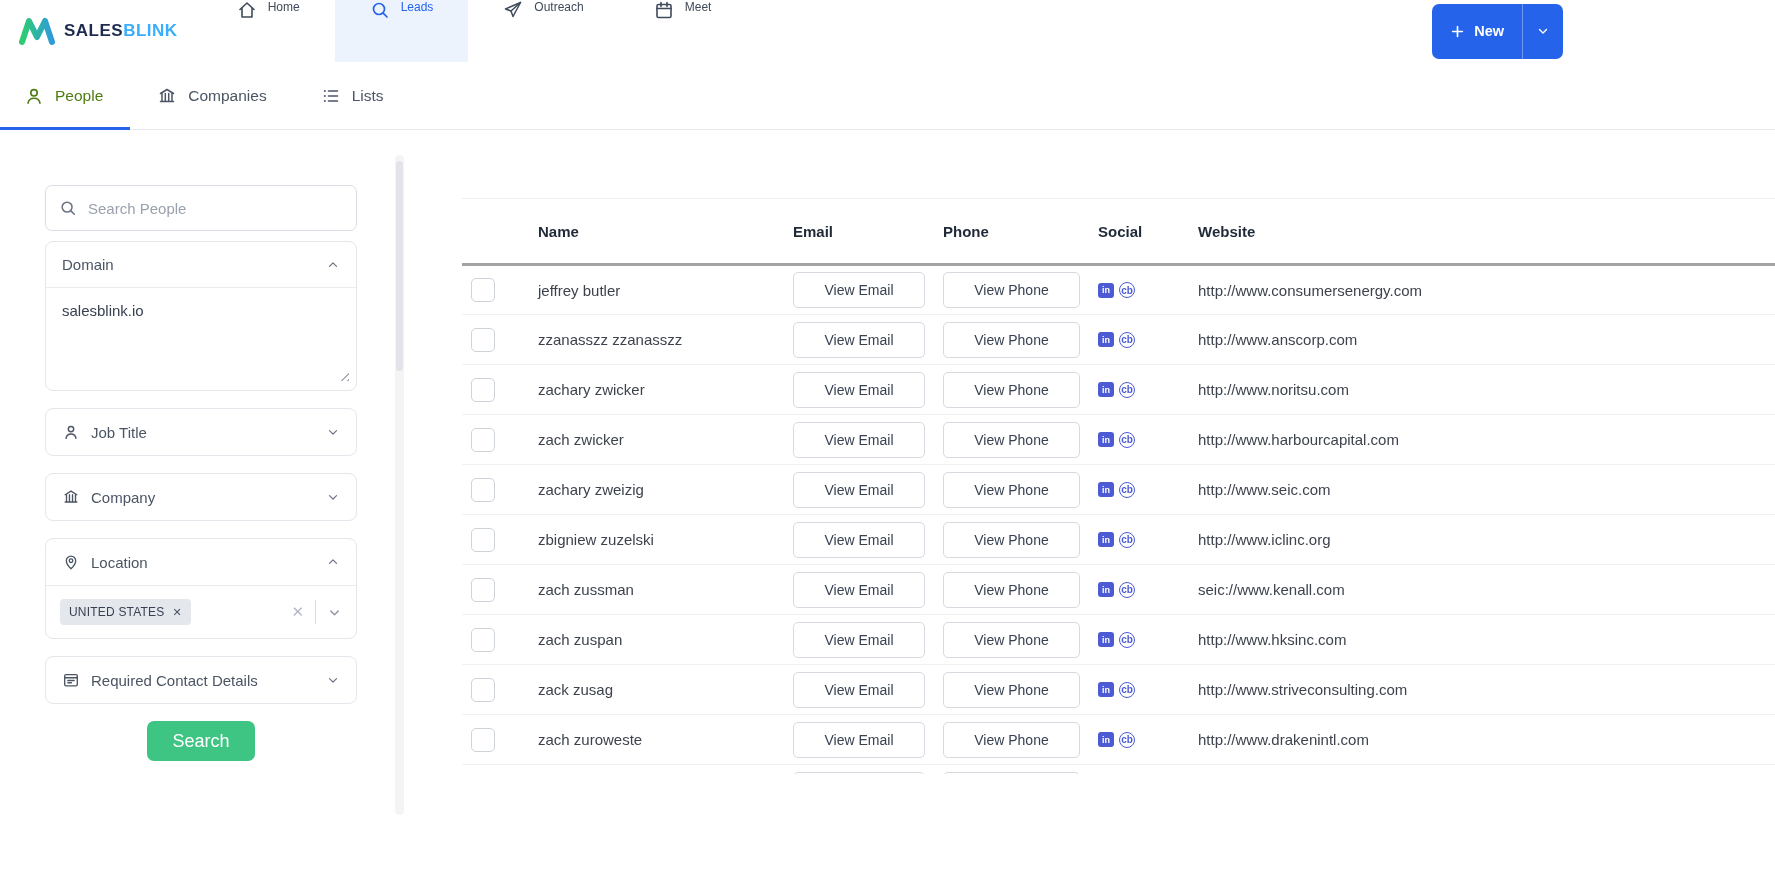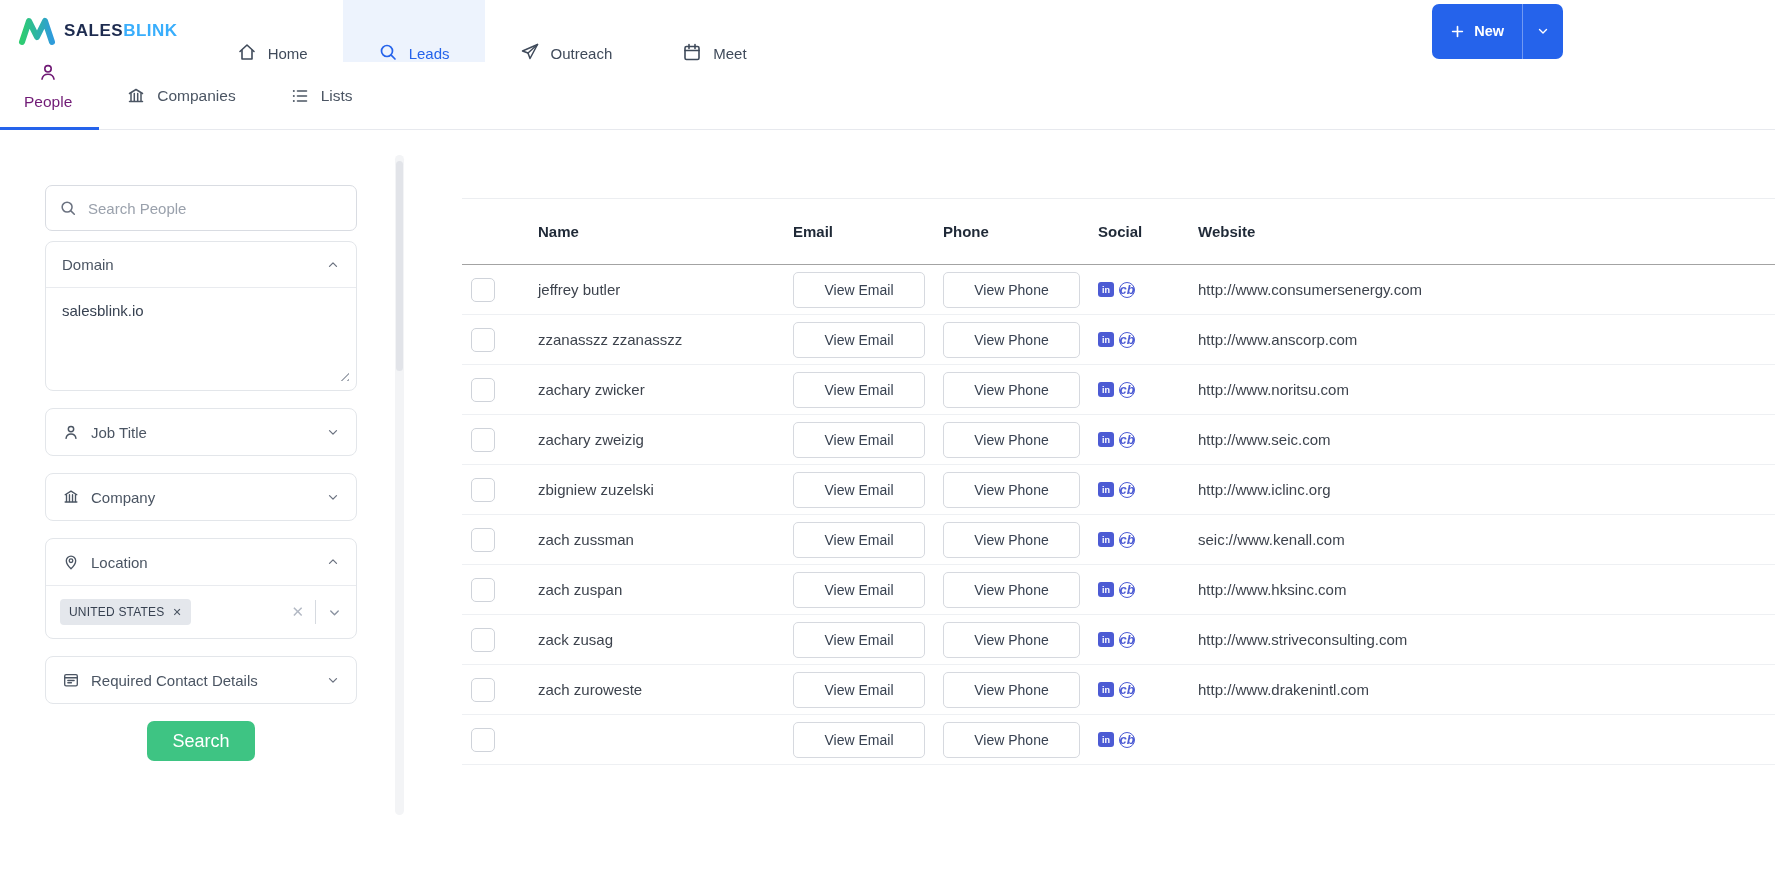--- a/index.html
+++ b/index.html
@@ -10,32 +10,32 @@
     color: #374151;
     overflow: hidden;
   }
   
   .topbar { height: 62px; display: flex; align-items: stretch; background:#fff; }
   .logo { display:flex; align-items:center; gap:8px; padding-left:18px; align-self:center; }
   .logo-text { font-size:17px; font-weight:bold; letter-spacing:.5px; }
   .logo-sales { color:#1d2b4f; }
   .logo-blink { color:#39aefc; }
   .main-nav { display:flex; margin-left:24px; }
-  .nav-item { display:flex; align-items:flex-end; gap:11px; padding:0 35px; font-size:15px; color:#3f4a5a; cursor:pointer; }
+  .nav-item { display:flex; align-items:flex-start; gap:11px; padding:0 35px; font-size:12px; color:#3f4a5a; cursor:pointer; }
   .nav-item.active { background:#edf3fd; color:#2563eb; }
   .nav-item svg { flex:none; }
   .new-btn { margin-left:auto; margin-right:212px; align-self:center; height:55px; display:flex; align-items:stretch; background:#2563eb; border:none; border-radius:7px; color:#fff; cursor:pointer; font-family:inherit; padding:0; }
   .new-main { display:flex; align-items:center; gap:9px; padding:0 18px; font-size:14.5px; font-weight:bold; }
   .new-divider { width:1px; background:rgba(255,255,255,.35); }
   .new-caret { display:flex; align-items:center; padding:0 13px; }
   
   .tabs-row { height:68px; border-bottom:1px solid #e7e9ee; display:flex; align-items:stretch; }
   .tab { position:relative; display:flex; align-items:center; gap:11px; padding:0 27px; font-size:15.5px; color:#4b5563; cursor:pointer; }
   .tab:first-child { padding-left:24px; }
-  .tab.active { color:#701a75;flex-direction:column; }
+  .tab.active { color:#4d7c0f; }
   .tab.active::after { content:""; position:absolute; left:0; right:0; bottom:-1px; height:3px; background:#2563eb; }
   
   .content { display:flex; height:752px; }
   .sidebar { width:312px; margin-left:45px; margin-top:55px; flex:none; }
   .scroll-strip { width:9px; margin-left:38px; margin-top:25px; height:660px; background:#f3f4f6; border-radius:5px; position:relative; flex:none; }
   .scroll-thumb { position:absolute; top:6px; left:1px; width:7px; height:210px; background:#e2e4e9; border-radius:4px; }
   .table-area { flex:1; margin-top:68px; margin-left:58px; }
   
   .search-box { position:relative; margin-bottom:10px; }
   .search-box svg { position:absolute; left:14px; top:14px; color:#6b7280; }
@@ -55,30 +55,30 @@
   .tag-x { font-size:11px; color:#4b5563; cursor:pointer; }
   .clear-x { margin-left:auto; color:#b3b9c4; font-size:15px; cursor:pointer; }
   .vdiv { width:1px; height:24px; background:#d6dae0; margin:0 11px; }
   .loc-caret { color:#8b93a1; display:flex; cursor:pointer; }
   .search-btn { display:block; margin:16px auto 0; width:108px; height:40px; background:#3ec483; border:none; border-radius:7px; color:#fff; font-size:18px; font-family:inherit; cursor:pointer; }
   
   .table-clip { height:576px; overflow:hidden; }
   table { border-collapse:collapse; width:100%; table-layout:fixed; }
   col.c-check { width:76px; } col.c-name { width:255px; } col.c-email { width:150px; }
   col.c-phone { width:155px; } col.c-social { width:100px; } col.c-web { width:auto; }
-  thead th { text-align:left; font-size:15px; font-weight:bold; color:#1f2937; height:66px; border-top:1px solid #eceef1; border-bottom:1px solid #a3a3a3; }
+  thead th { text-align:left; font-size:15px; font-weight:bold; color:#1f2937; height:66px; border-top:1px solid #eceef1; border-bottom:3px solid #a3a3a3; }
   tbody td { height:50px; border-bottom:1px solid #eef0f3; font-size:15px; color:#3d434d; }
   td.cell-check { padding-left:9px; }
   input[type="checkbox"] { appearance:none; -webkit-appearance:none; width:24px; height:24px; border:1px solid #cfd3da; border-radius:5px; background:#fff; cursor:pointer; display:block; }
   .view-btn { height:36px; background:#fff; border:1px solid #d6d9df; border-radius:5px; font-size:14px; color:#374151; font-family:inherit; cursor:pointer; }
   .email-btn { width:132px; }
   .phone-btn { width:137px; }
   .social-cell { display:flex; align-items:center; gap:5px; }
   .li-badge { display:inline-flex; width:16px; height:15px; background:#4c5bd4; color:#fff; border-radius:3px; font-size:9px; font-weight:bold; align-items:center; justify-content:center; cursor:pointer; }
-  .cb-badge { display:inline-flex; width:16px; height:16px; border:1.5px solid #4c5bd4; color:#4c5bd4; border-radius:50%; font-size:13px; font-weight:bold; align-items:center; justify-content:center; cursor:pointer;font-style:italic; }
+  .cb-badge { display:inline-flex; width:16px; height:16px; border:1.5px solid #4c5bd4; color:#4c5bd4; border-radius:50%; font-size:10px; font-weight:bold; align-items:center; justify-content:center; cursor:pointer; }
   .website { color:#3d434d; }
 </style>
 </head>
 <body>
 
 <header class="topbar">
   <div class="logo">
     <svg width="38" height="30" viewBox="0 0 38 30">
       <defs>
           <linearGradient id="lg" x1="0" y1="0" x2="1" y2="0">
@@ -341,20 +341,35 @@
     <td><button class="view-btn phone-btn">View Phone</button></td>
     <td>
       <span class="social-cell">
         <span class="li-badge">in</span>
         <span class="cb-badge">cb</span>
       </span>
     </td>
     <td><span class="website">http://www.noritsu.com</span></td>
   </tr>
 
+  <tr>
+    <td class="cell-check">
+                <input type="checkbox" style="">
+              </td>
+    <td><span>zach zwicker</span></td>
+    <td><button class="view-btn email-btn">View Email</button></td>
+    <td><button class="view-btn phone-btn">View Phone</button></td>
+    <td>
+      <span class="social-cell">
+        <span class="li-badge">in</span>
+        <span class="cb-badge">cb</span>
+      </span>
+    </td>
+    <td><span class="website">http://www.harbourcapital.com</span></td>
+  </tr>
 
   <tr>
     <td class="cell-check">
                 <input type="checkbox" style="">
               </td>
     <td><span>zachary zweizig</span></td>
     <td><button class="view-btn email-btn">View Email</button></td>
     <td><button class="view-btn phone-btn">View Phone</button></td>
     <td>
       <span class="social-cell">

